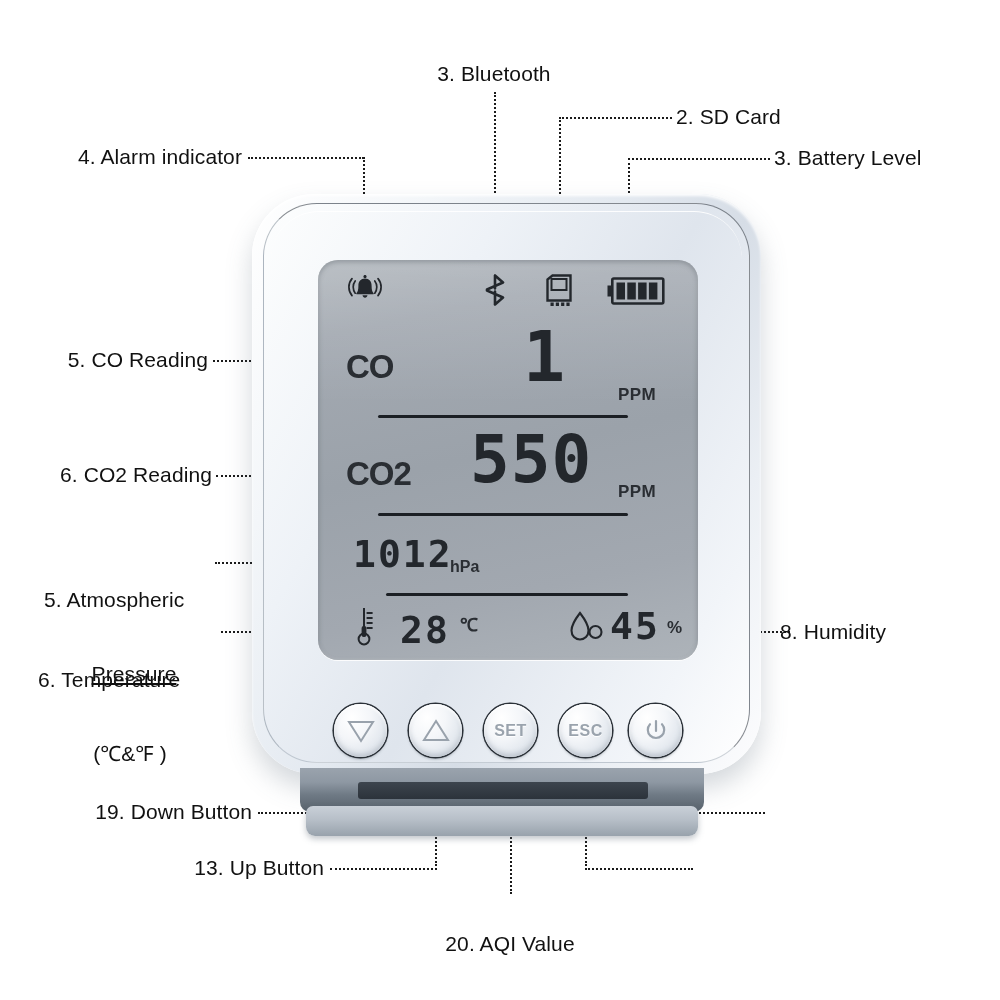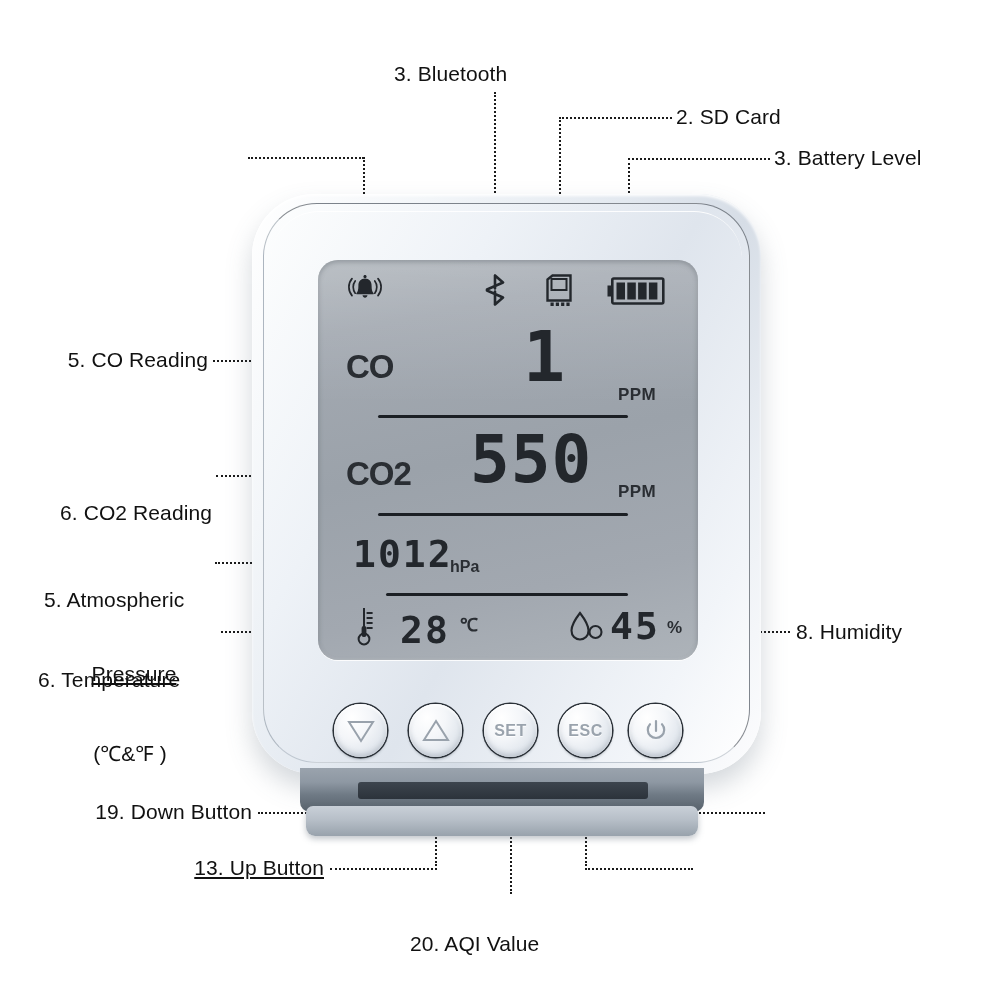--- a/index.html
+++ b/index.html
@@ -13,21 +13,21 @@
 
   
   .label {
     position: absolute;
     font-size: 21px;
     color: #111111;
     line-height: 1.18;
     white-space: pre;
     letter-spacing: .1px;
   }
-  .label.center { text-align: left; }
+  .label.center { text-align: center; }
   .label.right  { text-align: right; }
 
   
   .dline-h, .dline-v { position: absolute; }
   .dline-h {
     height: 0; border-top: 2px dotted #1a1a1a;
   }
   .dline-v {
     width: 0; border-left: 2px dotted #1a1a1a;
   }
@@ -357,40 +357,41 @@
     <div class="slot"></div>
   </div>
   <div id="stand-base"></div>
 
   <div class="label center" style="left:394px; top:62px; width:200px;">3. Bluetooth</div>
 
   <div class="label" style="left:676px; top:105px;">2. SD Card</div>
 
   <div class="label" style="left:774px; top:146px;">3. Battery Level</div>
 
+  <div class="label right" style="left:0px; top:145px; width:242px;">4. Alarm indicator</div>
 
   <div class="label right" style="left:0px; top:348px; width:208px;">5. CO Reading</div>
 
-  <div class="label right" style="left:0px; top:463px; width:212px;margin-top:38px;">6. CO2 Reading</div>
+  <div class="label right" style="left:0px; top:463px; width:212px;">6. CO2 Reading</div>
 
   <div class="label" style="left:44px; top:538px; width:180px;">
     <div>5. Atmospheric</div>
     <div style="text-align:center;text-decoration:underline;">Pressure</div>
   </div>
 
   <div class="label" style="left:38px; top:618px; width:184px;">
     <div>6. Temperature</div>
     <div style="text-align:center;">(℃&amp;℉ )</div>
   </div>
 
-  <div class="label" style="left:796px; top:620px;">8. Humidity</div>
+  <div class="label" style="left:780px; top:620px;">8. Humidity</div>
 
   <div class="label right" style="left:0px; top:800px; width:252px;">19. Down Button</div>
 
-  <div class="label right" style="left:0px; top:856px; width:324px;text-decoration:underline;">13. Up Button</div>
+  <div class="label right" style="left:0px; top:856px; width:324px;">13. Up Button</div>
 
   <div class="label center" style="left:410px; top:882px; width:200px;">
     <div>20. AQI Value</div>
     
   </div>
 
 
 
 </div>
 

